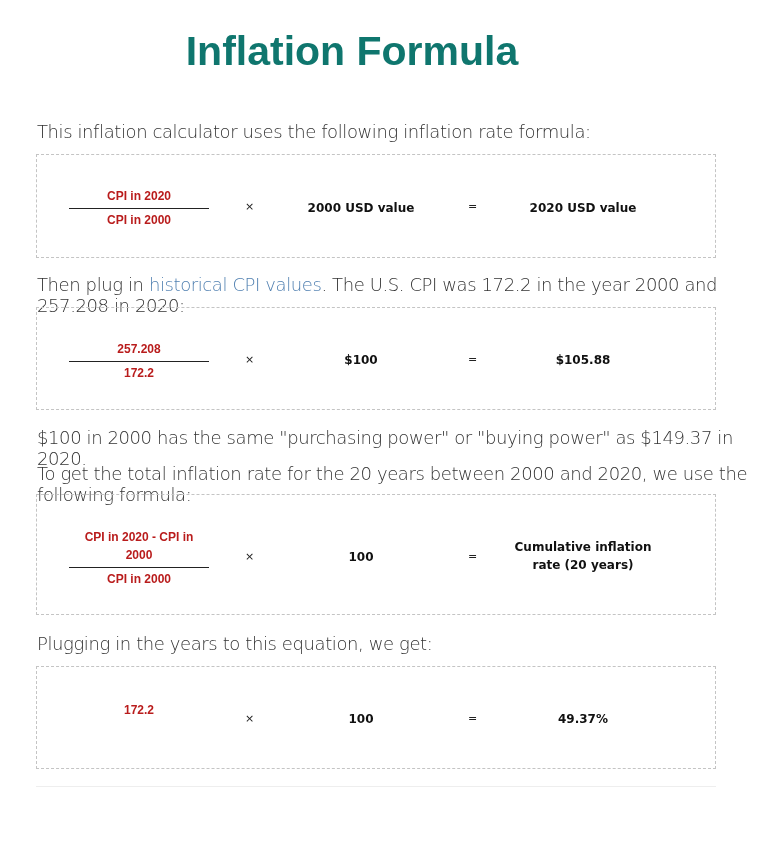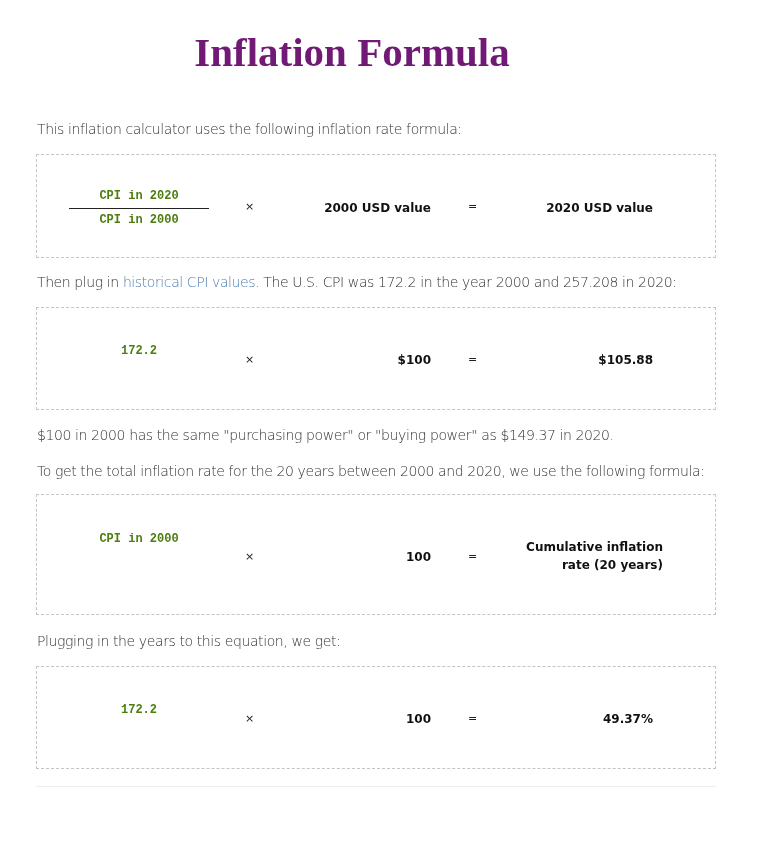--- a/index.html
+++ b/index.html
@@ -1,28 +1,28 @@
 <!DOCTYPE html>
 <html><head>
   <meta charset="utf-8">
   <style>
     html, body { margin: 0; padding: 0; background: #ffffff; }
     body { width: 768px; height: 844px; position: relative; overflow: hidden;
       font-family: "Liberation Sans", sans-serif; color: #222; }
     .title { position: absolute; left: 0; width: 704px; top: 28px; text-align: center;
-      font-family: Liberation Serif, serif; font-weight: bold; font-size: 41px; color: #701a75; margin: 0; }
-    .para { position: absolute; left: 37px; font-size: 14px; color: #333; margin: 0;
+      font-family: Liberation Sans, sans-serif; font-weight: bold; font-size: 41px; color: #0f766e; margin: 0; }
+    .para { position: absolute; left: 37px; font-size: 18px; color: #333; margin: 0;
       font-family: "DejaVu Sans", sans-serif; letter-spacing: -0.4px; font-weight: 300; }
     .para a { color: #4f7fb0; text-decoration: none; }
     .box { position: absolute; left: 36px; width: 680px; border: 1px dashed #c4c4c4; box-sizing: border-box; }
     .frac { position: absolute; left: 32px; width: 140px; text-align: center;
-      font-weight: bold; font-size: 12px; color: #4d7c0f; font-family: Liberation Mono, monospace; }
+      font-weight: bold; font-size: 12px; color: #b91c1c; font-family: Liberation Sans, sans-serif; }
     .frac .num { padding-bottom: 3px; border-bottom: 1px solid #222; line-height: 18px; }
     .frac .den { padding-top: 3px; line-height: 16px; }
-    .cell { position: absolute; text-align: right; font-weight: bold; font-size: 12px; color: #111;
+    .cell { position: absolute; text-align: center; font-weight: bold; font-size: 12px; color: #111;
       font-family: "DejaVu Sans", sans-serif; line-height: 18px; }
     .op { position: absolute; font-size: 11px; color: #222; font-family: "DejaVu Sans", sans-serif; }
     .rule { position: absolute; left: 36px; width: 680px; top: 786px; height: 1px; background: #eeeeee; }
   </style>
 </head>
 <body>
 
 <h1 class="title">Inflation Formula</h1>
 
 <p class="para" style="top:121px;">This inflation calculator uses the following inflation rate formula:</p>
@@ -35,34 +35,36 @@
   <span class="op" style="left:208px; top:45px;">×</span>
   <div class="cell" style="left:254px; width:140px; top:44px;">2000 USD value</div>
   <span class="op" style="left:431px; top:45px;">=</span>
   <div class="cell" style="left:476px; width:140px; top:44px;">2020 USD value</div>
 </div>
 
 <p class="para" style="top:274px;"><span>Then plug in </span><a href="#">historical CPI values</a><span>. The U.S. CPI was 172.2 in the year 2000 and 257.208 in 2020:</span></p>
 
 <div class="box" style="top:307px; height:103px;">
   <div class="frac" style="top:32px;">
+    <div class="num">257.208</div>
     <div class="den">172.2</div>
   </div>
   <span class="op" style="left:208px; top:45px;">×</span>
   <div class="cell" style="left:254px; width:140px; top:43px;">$100</div>
   <span class="op" style="left:431px; top:45px;">=</span>
   <div class="cell" style="left:476px; width:140px; top:43px;">$105.88</div>
 </div>
 
 <p class="para" style="top:427px;">$100 in 2000 has the same "purchasing power" or "buying power" as $149.37 in 2020.</p>
 
 <p class="para" style="top:463px;">To get the total inflation rate for the 20 years between 2000 and 2020, we use the following formula:</p>
 
 <div class="box" style="top:494px; height:121px;">
   <div class="frac" style="top:33px;">
+    <div class="num" style="padding-left:8px;padding-right:8px;">CPI in 2020 - CPI in 2000</div>
     <div class="den">CPI in 2000</div>
   </div>
   <span class="op" style="left:208px; top:55px;">×</span>
   <div class="cell" style="left:254px; width:140px; top:53px;">100</div>
   <span class="op" style="left:431px; top:55px;">=</span>
   <div class="cell" style="left:466px; width:160px; top:43px;">Cumulative inflation rate (20 years)</div>
 </div>
 
 <p class="para" style="top:633px;">Plugging in the years to this equation, we get:</p>
 

